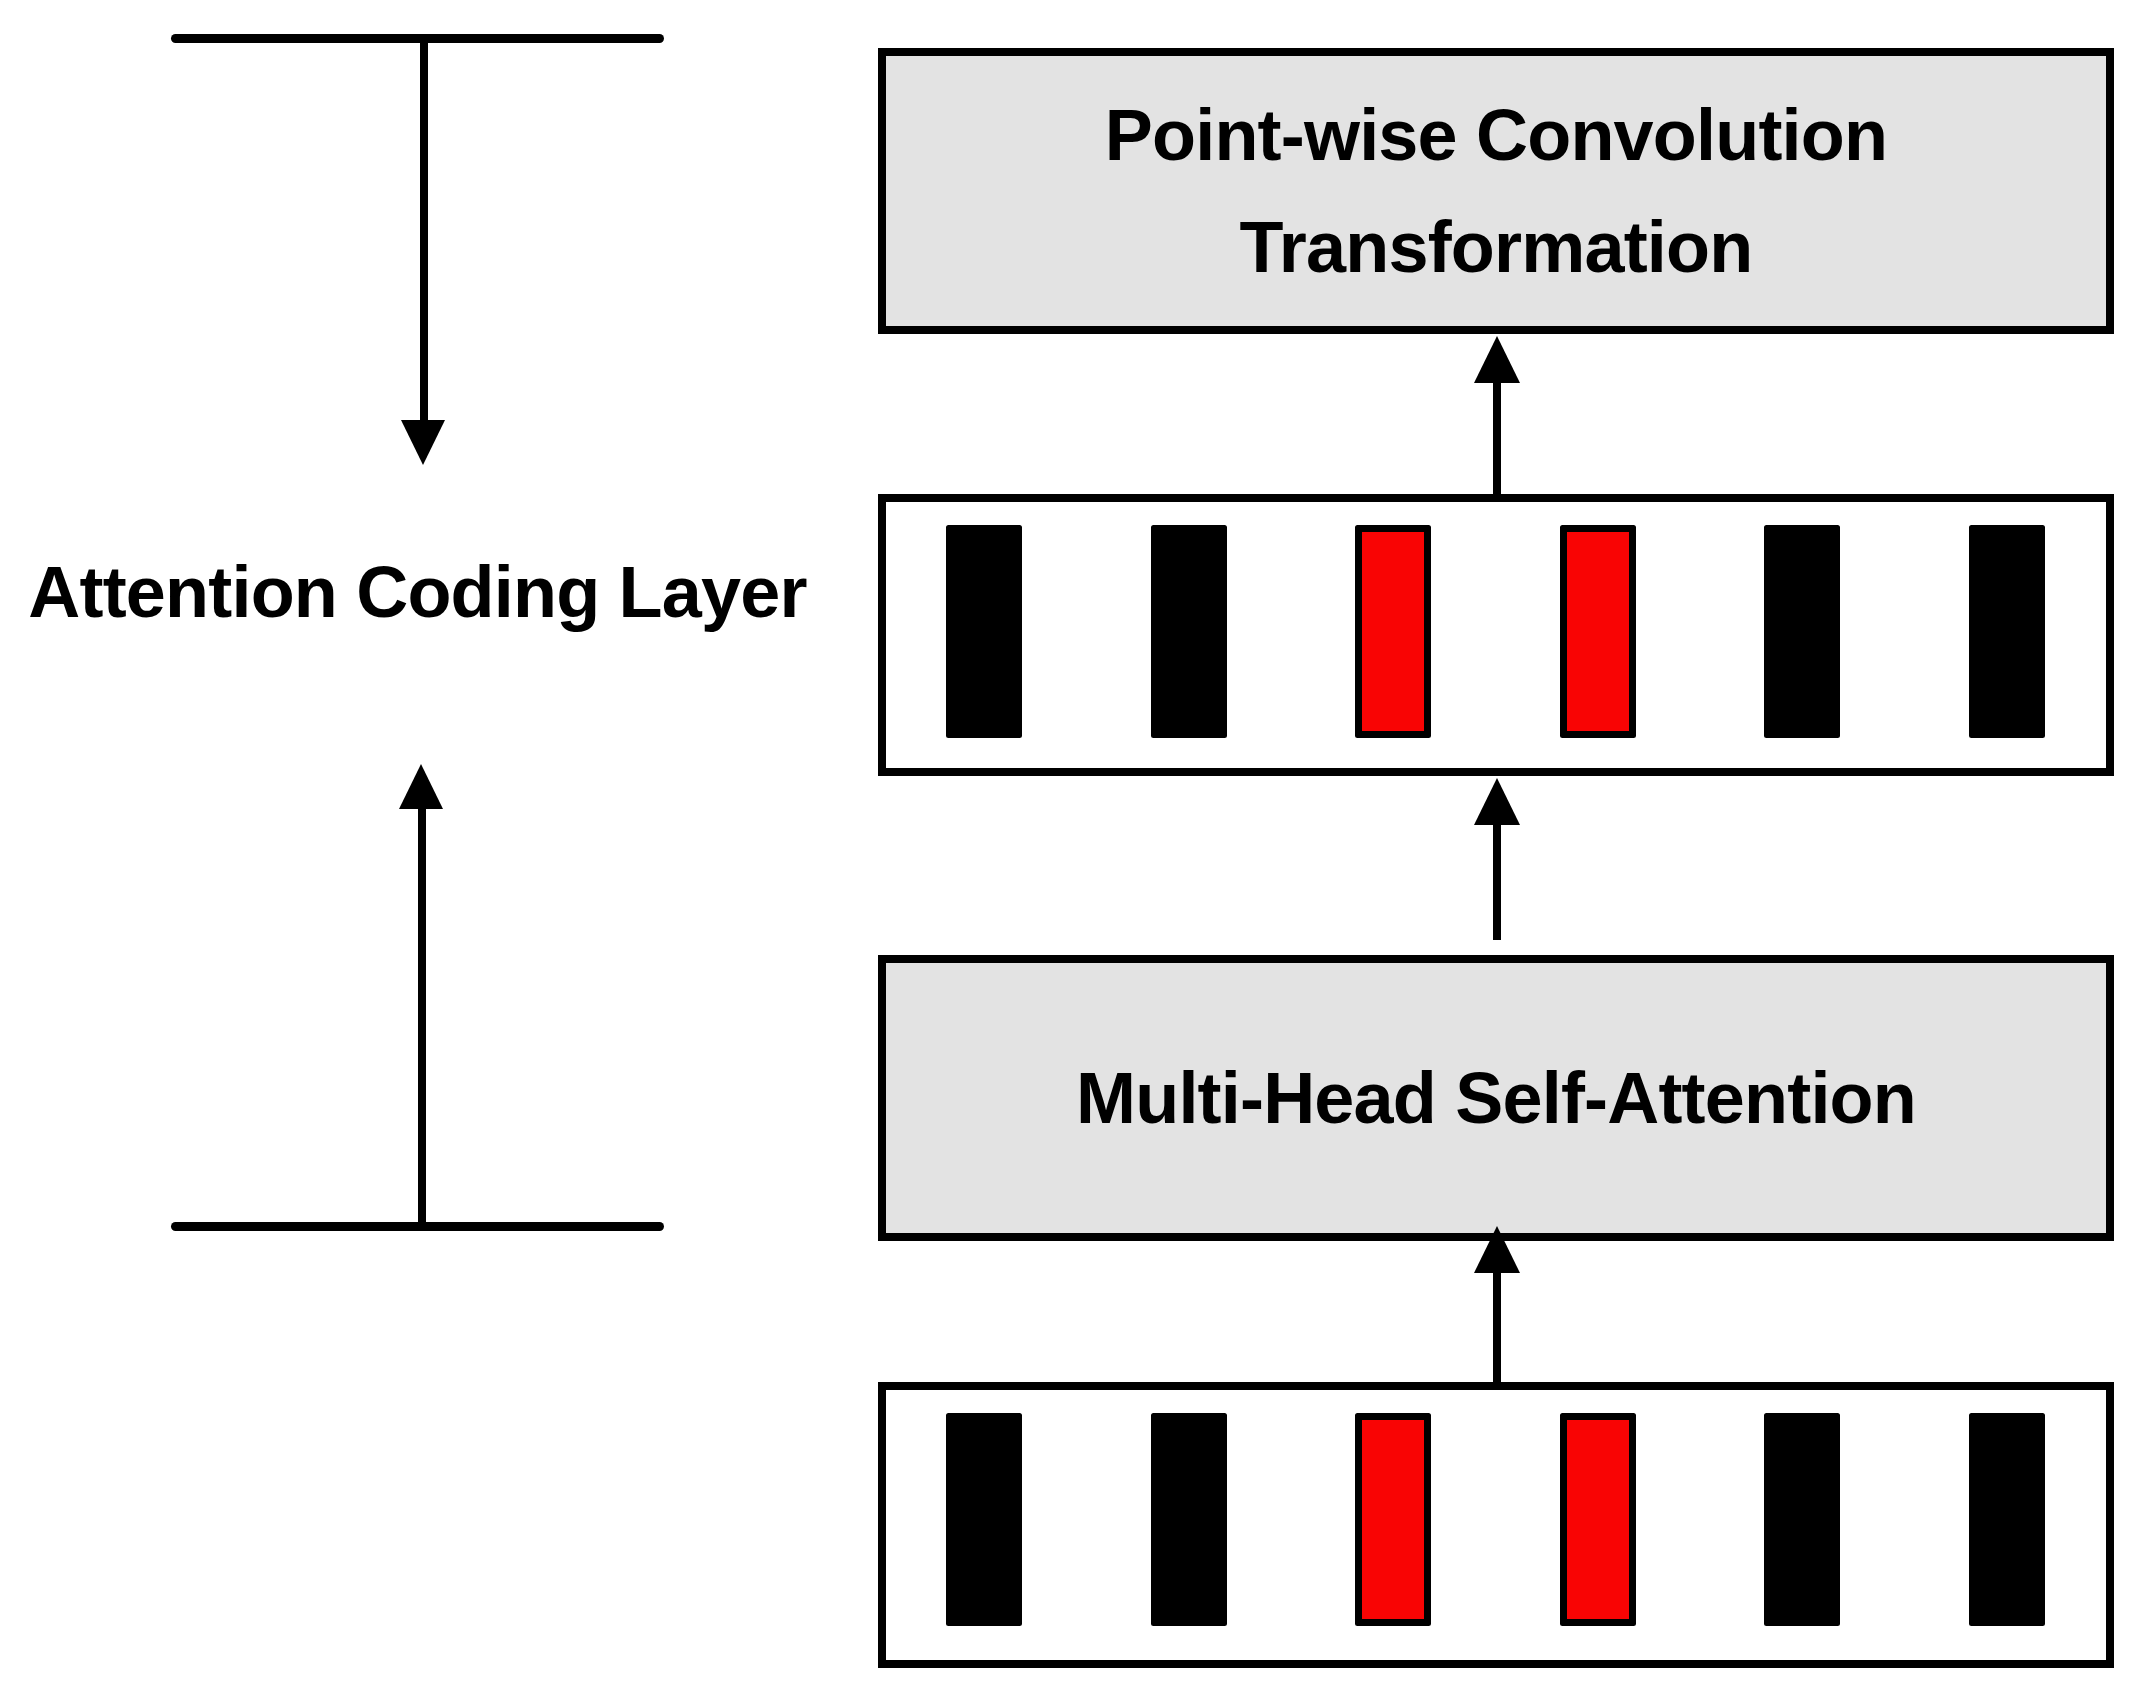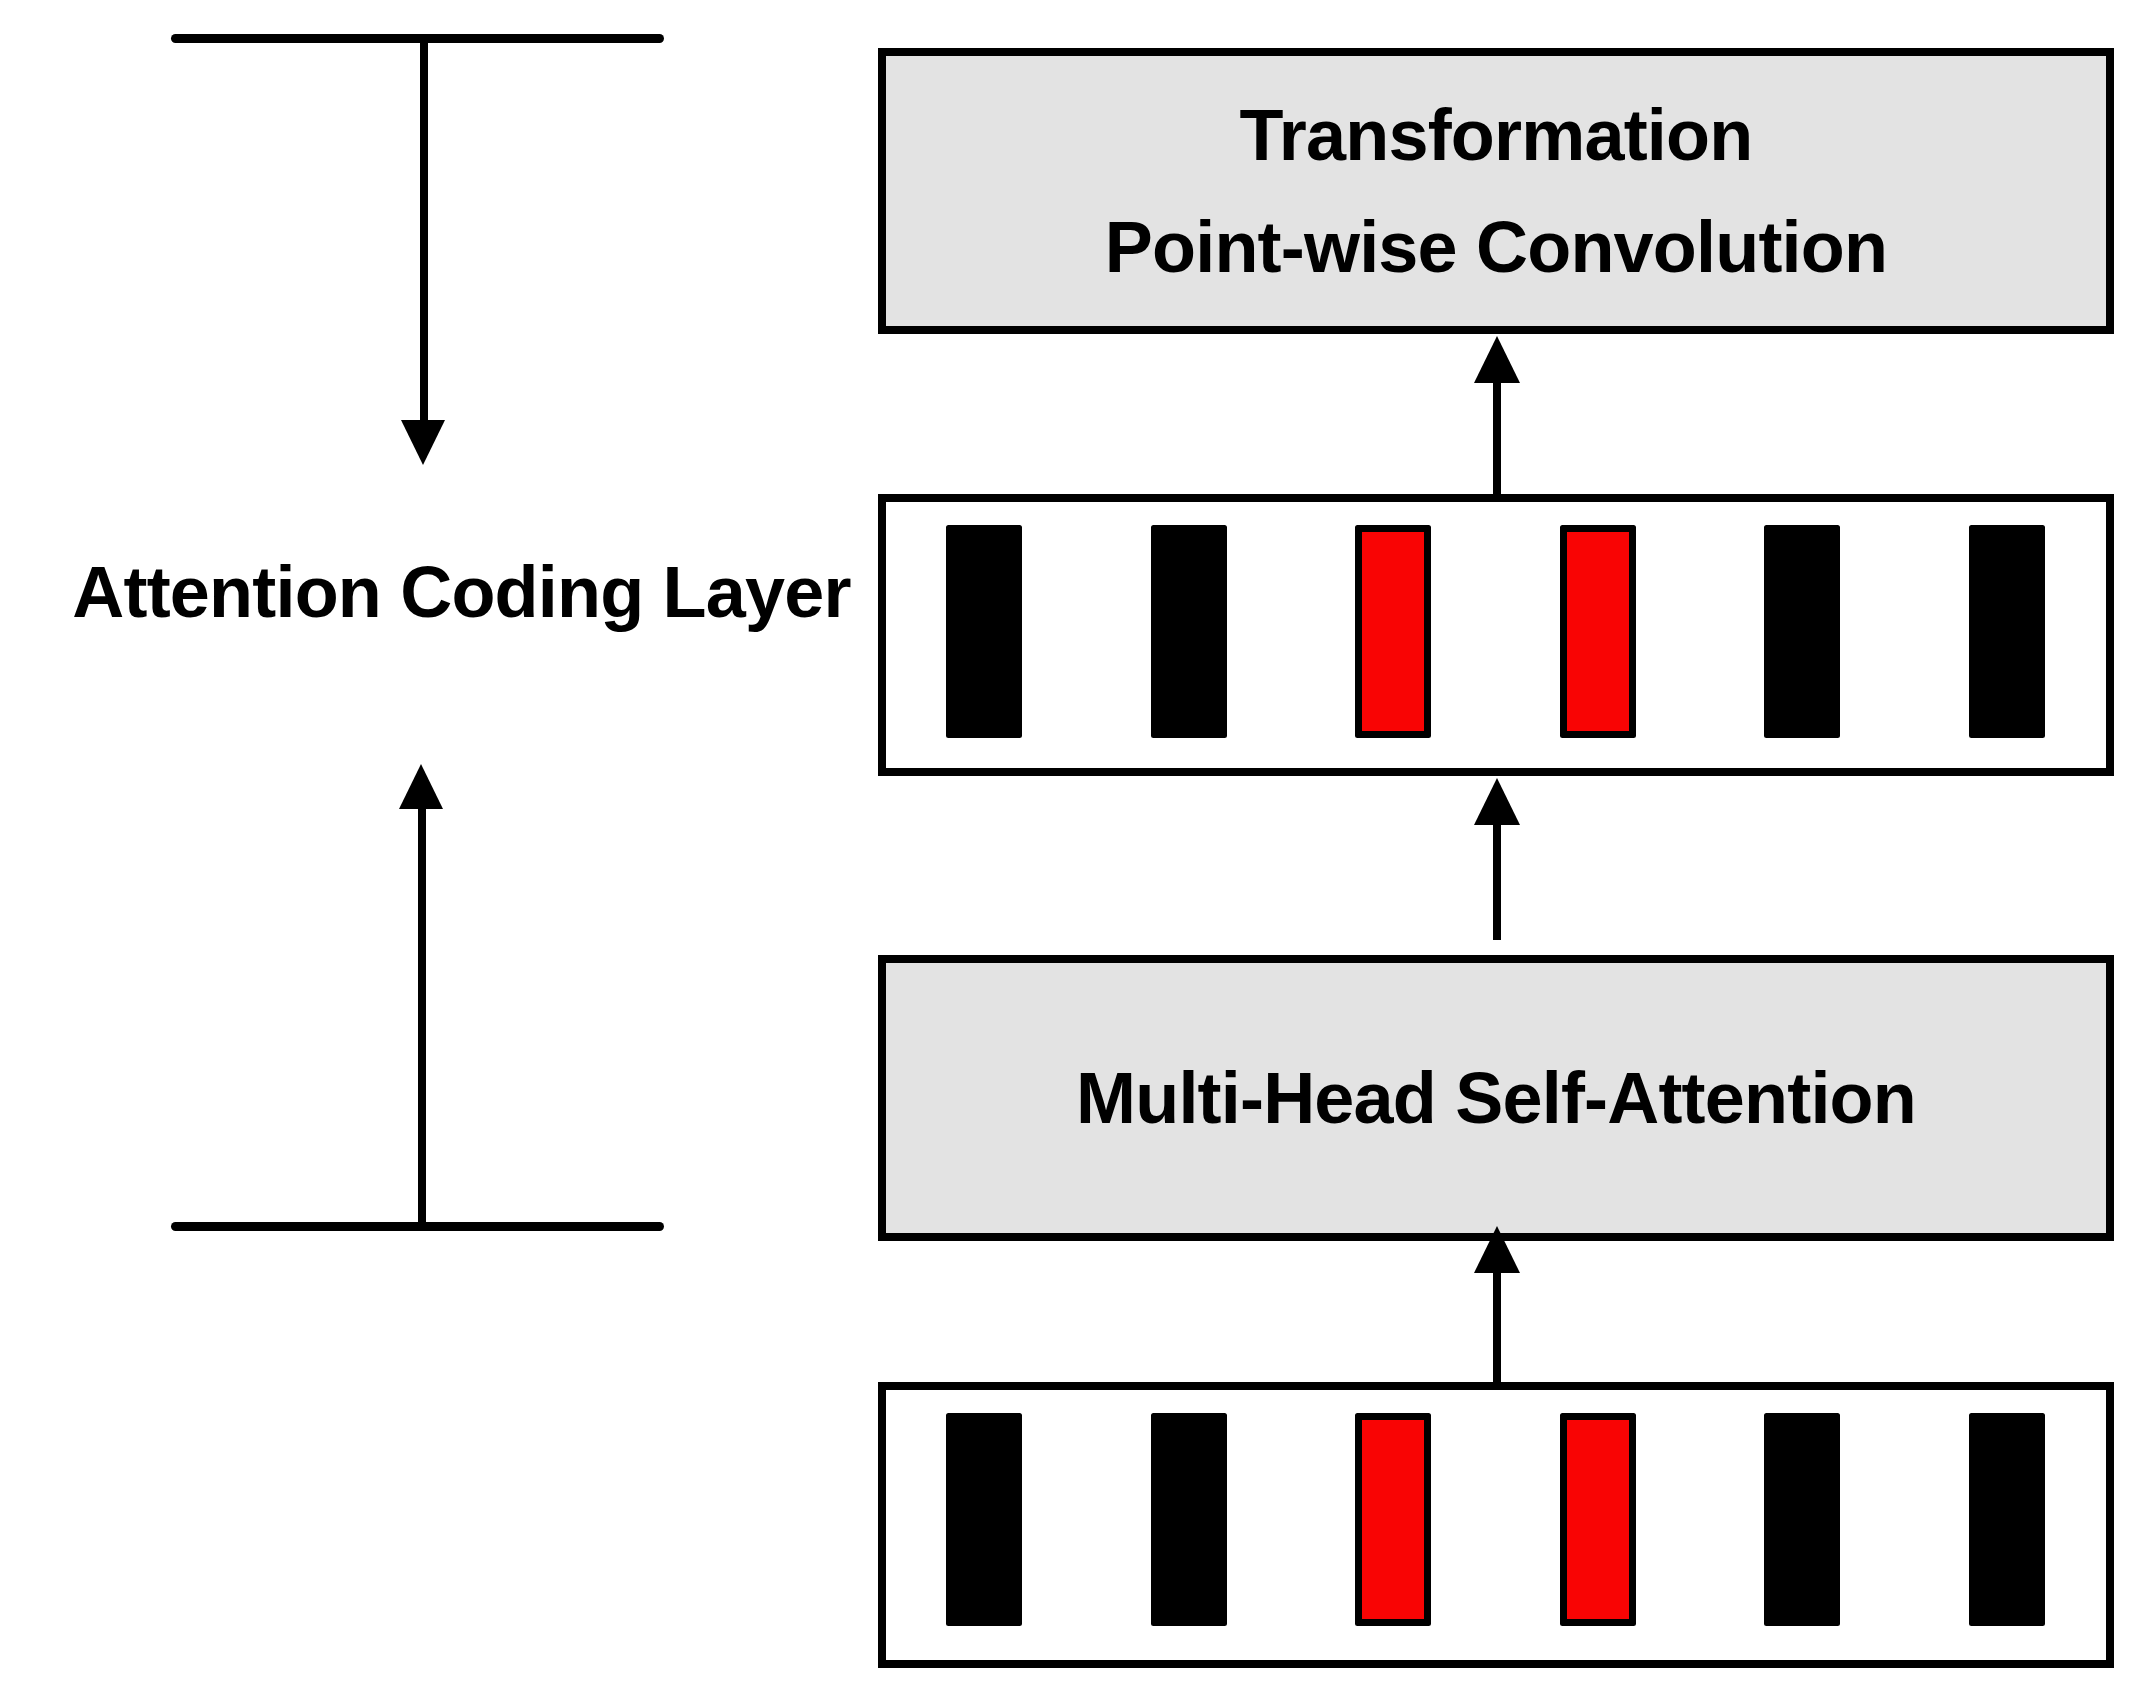--- a/index.html
+++ b/index.html
@@ -48,21 +48,20 @@
     position: absolute;
     left: 0px;
     top: 551px;
     width: 835px;
     text-align: center;
     font-size: 72px;
     font-weight: bold;
     color: #000;
     letter-spacing: -0.8px;
     white-space: nowrap;
-    margin-left: 44px;
   }
 
   
   .gray-box {
     position: absolute;
     left: 878px;
     width: 1236px;
     box-sizing: border-box;
     border: 8.3px solid #000;
     background: #e3e3e3;
@@ -107,22 +106,22 @@
   <div class="arrowhead-down" style="left:401px; top:420px;"></div>
 
   <div class="side-label">Attention Coding Layer</div>
 
   <div class="arrowhead-up" style="left:399px; top:764px;"></div>
   <div class="vline" style="left:418px; top:807px; height:419px;"></div>
 
   <div class="hline" style="top:1222px;"></div>
 
   <div class="gray-box" style="top:48px; height:286px;">
+    <span class="line">Point-wise Convolution</span>
     <span class="line">Transformation</span>
-    <span class="line">Point-wise Convolution</span>
   </div>
 
   <div class="arrowhead-up" style="left:1474px; top:336px; border-left-width:23.4px; border-right-width:23.4px; border-bottom-width:47px;"></div>
   <div class="vline" style="left:1493px; top:379px; height:115px;"></div>
 
   <div class="token-box" style="top:494px; height:282px;">
       <div class="bar" style="left: 60px; background: rgb(0, 0, 0);"></div>
       <div class="bar" style="left: 265px; background: rgb(0, 0, 0);"></div>
       <div class="bar" style="left: 469px; background: rgb(249, 4, 4);"></div>
       <div class="bar" style="left: 674px; background: rgb(249, 4, 4);"></div>

